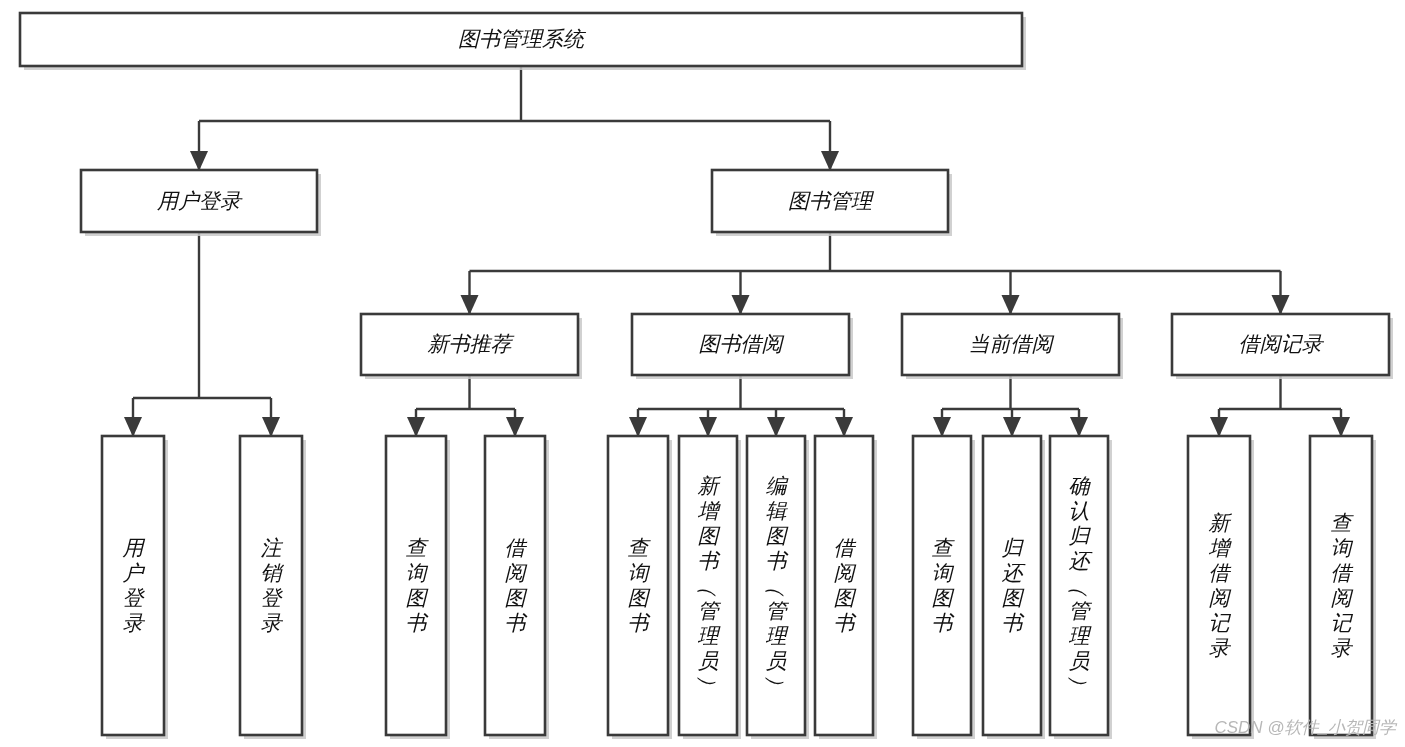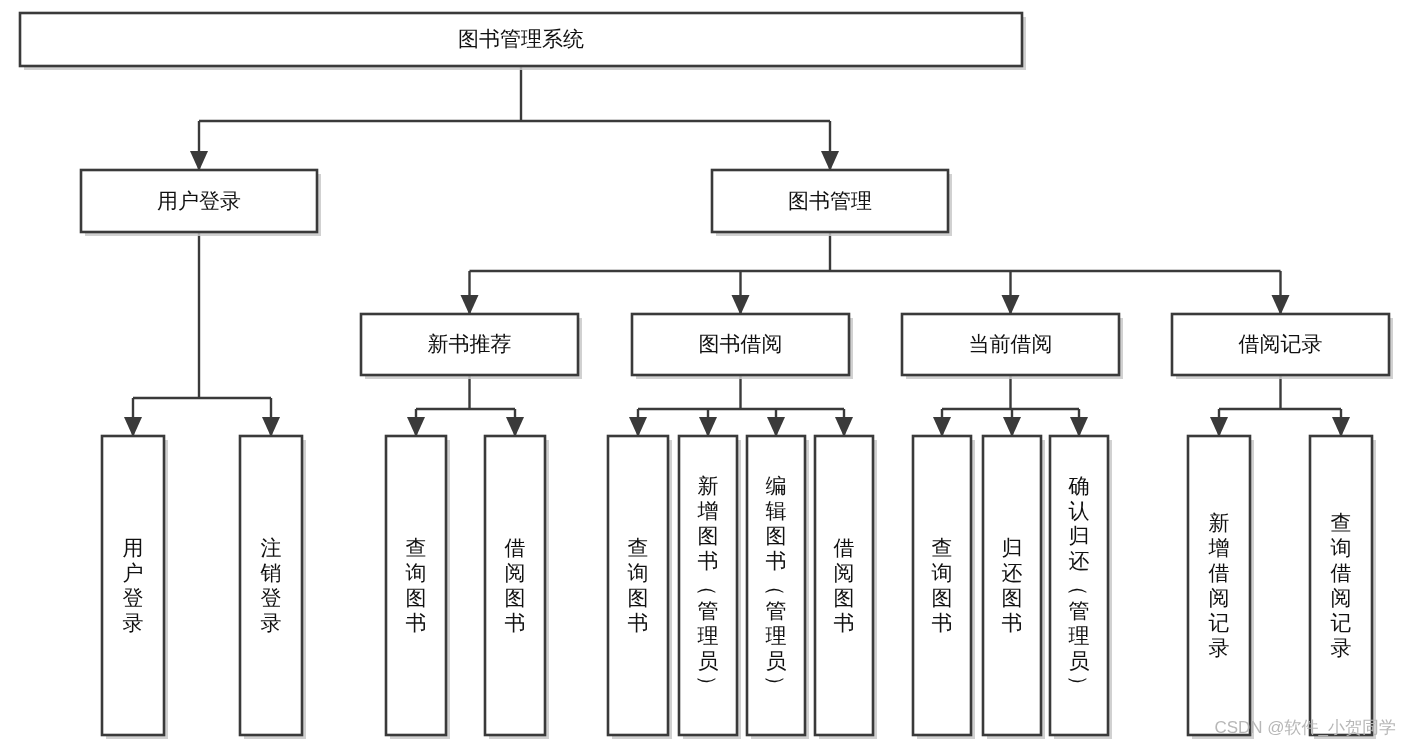--- a/index.html
+++ b/index.html
@@ -13,20 +13,21 @@
     font-family: "Liberation Sans", "DejaVu Sans", sans-serif;
     overflow: hidden;
     position: relative;
   }
   #diagram-root {
     position: absolute;
     left: 0;
     top: 0;
     width: 1405px;
     height: 664px;
+    font-style: italic;
   }
   svg.diagram-canvas {
     display: block;
     width: 1405px;
     height: 747px;
   }
   .node-box {
     fill: #ffffff;
     stroke: #3a3a3a;
     stroke-width: 2.6;

